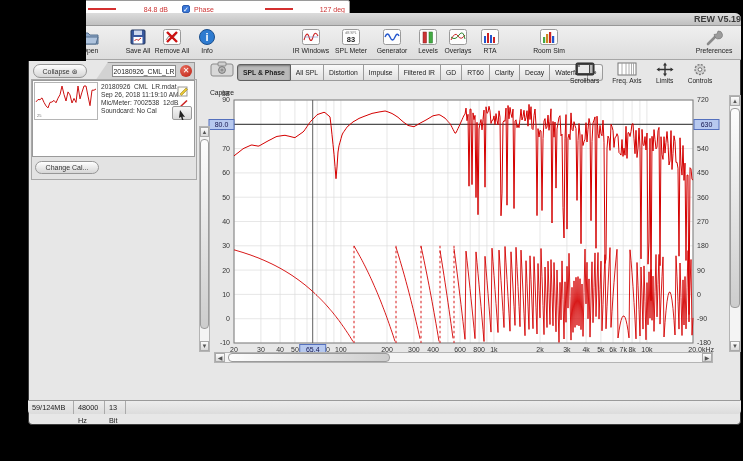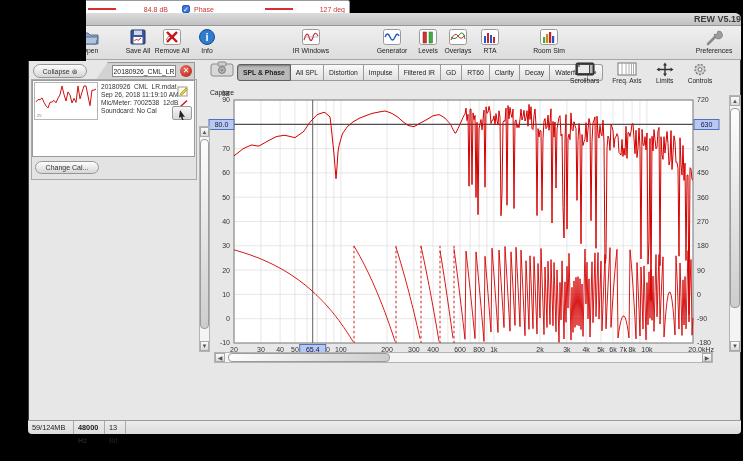--- a/index.html
+++ b/index.html
@@ -59,21 +59,21 @@
   .lcb{width:8px;height:8px;border-radius:2px;box-sizing:border-box;margin-right:4px;flex:0 0 8px;
        font-size:7px;line-height:8px;text-align:center;}
   .lcb.blue{background:#3b78d8;border:1px solid #2b5cb0;color:#fff;}
   .lcb.grey{background:#fcfcfc;border:1px solid #bbb;color:#b5b5b5;}
   .lcb.plain{background:#fff;border:1px solid #7aa0e0;}
   .llabel{flex:1 1 auto;white-space:nowrap;overflow:hidden;}
   .lswatch{width:28px;height:2px;margin-right:8px;flex:0 0 28px;}
   .lvalue{width:44px;text-align:right;flex:0 0 44px;}
   .red{color:#cc3333;} .gry{color:#b2b2b2;} .drk{color:#1a1a1a;font-weight:bold;}
   
-  #status{left:28px;top:420px;width:713px;height:14px;background:linear-gradient(#ececec,#dcdcdc);
+  #status{left:28px;top:400px;width:713px;height:14px;background:linear-gradient(#ececec,#dcdcdc);
           border-top:1px solid #9a9a9a;box-sizing:border-box;border-radius:0 0 4px 4px;display:flex;}
   .scell{font-size:7.3px;color:#222;line-height:13px;padding-left:4px;border-right:1px solid #aaa;box-sizing:border-box;}
   #blackbox{left:0;top:0;width:86px;height:61px;background:#000;z-index:60;}
   svg text{font-family:"Liberation Sans","DejaVu Sans",sans-serif;}
 </style>
 </head>
 <body>
 
 <div id="screen">
   <div id="win" class="abs"></div>
@@ -335,21 +335,21 @@
       <div class="lcell">
         <span class="lcb grey">✓</span>
         <span class="llabel gry">Soundcard Cal</span>
         <span class="lswatch"></span>
         <span class="lvalue gry">dB</span>
       </div>
     </div>
 
   <div id="status" class="abs">
       <div class="scell" style="width: 46px;">59/124MB</div>
-      <div class="scell" style="width: 31px; font-weight: bold;">48000 Hz</div>
+      <div class="scell" style="width: 31px;">48000 Hz</div>
       <div class="scell" style="width: 21px;">13 Bit</div>
     </div>
 
   <div id="blackbox" class="abs"></div>
 <div class="tool" style="left: 64px;">
       <span class="ic"><svg width="22" height="19" viewBox="0 0 22 19">
           <path d="M3 5 h6 l2 2 h8 v9 h-16 z" fill="#8fa8c8" stroke="#55708f"></path>
           <path d="M3 9 h16 l-2 7 h-14 z" fill="#aec3dd" stroke="#55708f"></path>
         </svg></span>
                  <span class="lb">Open</span>
@@ -379,20 +379,28 @@
                  <span class="lb">Info</span>
     </div>
     <div class="tool" style="left: 285px;">
       <span class="ic"><svg width="22" height="19" viewBox="0 0 22 19">
           <rect x="2.5" y="1.5" width="17" height="15" rx="2" fill="#fdfdfd" stroke="#9a9a9a"></rect>
           <path d="M4 12 Q7 2 9 9 T13 9 T18 8" fill="none" stroke="#cc2222" stroke-width="1.1"></path>
           <path d="M4 9 h14" stroke="#8899cc" stroke-width="0.7"></path>
         </svg></span>
                  <span class="lb">IR Windows</span>
     </div>
+    <div class="tool" style="left: 325px;">
+      <span class="ic"><svg width="22" height="19" viewBox="0 0 22 19">
+          <rect x="2.5" y="1.5" width="17" height="15" rx="2" fill="#fdfdfd" stroke="#9a9a9a"></rect>
+          <text x="11" y="6" font-size="3.4" fill="#777" text-anchor="middle">dB SPL</text>
+          <text x="11" y="14" font-size="7.5" font-weight="bold" fill="#222" text-anchor="middle">83</text>
+        </svg></span>
+                 <span class="lb">SPL Meter</span>
+    </div>
     <div class="tool" style="left: 366px;">
       <span class="ic"><svg width="22" height="19" viewBox="0 0 22 19">
           <rect x="2.5" y="1.5" width="17" height="15" rx="2" fill="#fdfdfd" stroke="#9a9a9a"></rect>
           <path d="M4 9 q2.5-6 5-0 q2.5 6 5 0 q2-5 4-1" fill="none" stroke="#2255cc" stroke-width="1.4"></path>
         </svg></span>
                  <span class="lb">Generator</span>
     </div>
     <div class="tool" style="left: 402px;">
       <span class="ic"><svg width="22" height="19" viewBox="0 0 22 19">
           <rect x="2.5" y="1.5" width="17" height="15" rx="2" fill="#fdfdfd" stroke="#9a9a9a"></rect>

